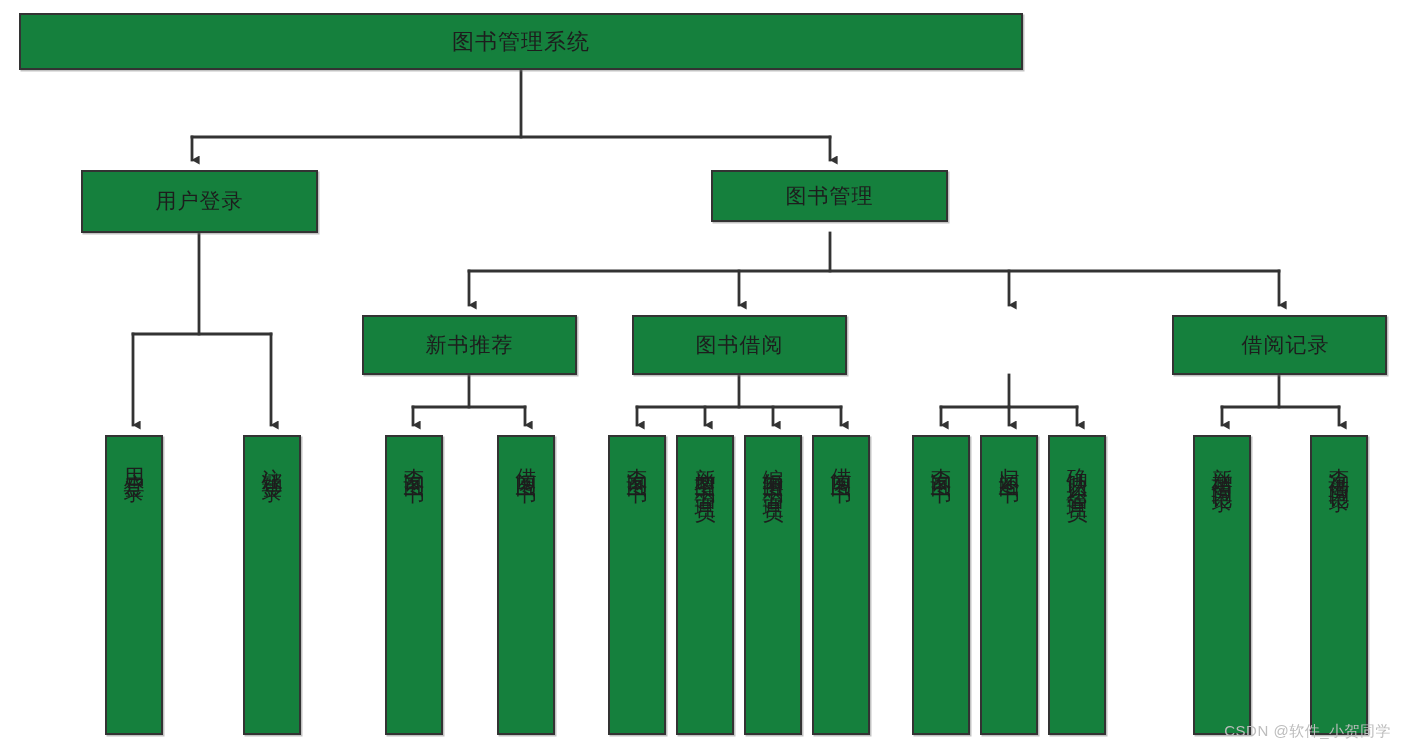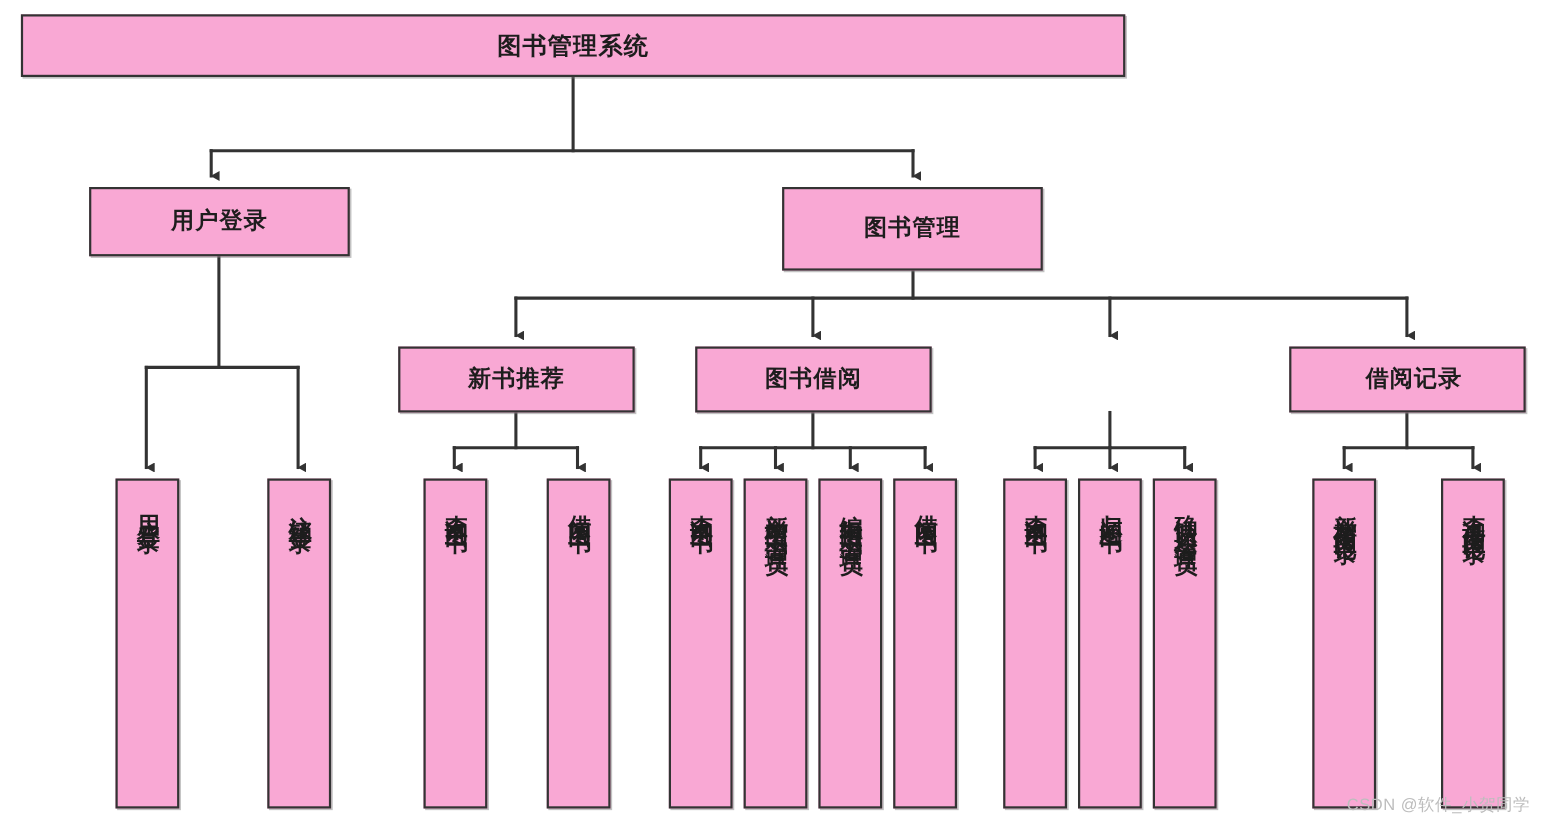--- a/index.html
+++ b/index.html
@@ -23,26 +23,25 @@
     left: 0;
     top: 0;
     width: 1405px;
     height: 747px;
     pointer-events: none;
   }
   .node {
     position: absolute;
     box-sizing: border-box;
     border: 2.5px solid #333333;
-    background: #f9a8d4;
+    background: #15803d;
     display: flex;
     align-items: center;
     justify-content: center;
     box-shadow: 1.5px 1.5px 0 rgba(120,120,120,0.45);
-    font-weight: bold;
   }
   .node .label {
     font-size: 21px;
     line-height: 1.15;
     color: #1d1d1d;
     letter-spacing: 1px;
     white-space: nowrap;
   }
   .node.vertical {
     align-items: flex-start;
@@ -124,21 +123,21 @@
     </g>
   </svg>
 
   <div class="node root" style="left:19px; top:13px; width:1004px; height:57px;">
     <span class="label">图书管理系统</span>
   </div>
 
   <div class="node" style="left:81px; top:170px; width:237px; height:63px;">
     <span class="label">用户登录</span>
   </div>
-  <div class="node" style="left:711px; top:170px; width:237px; height:76px;text-align:center;">
+  <div class="node" style="left:711px; top:170px; width:237px; height:52px;text-align:center;">
     <span class="label">图书管理</span>
   </div>
 
   <div class="node" style="left:362px; top:315px; width:215px; height:60px;">
     <span class="label">新书推荐</span>
   </div>
   <div class="node" style="left:632px; top:315px; width:215px; height:60px;">
     <span class="label">图书借阅</span>
   </div>
   <div class="node" style="left:1172px; top:315px; width:215px; height:60px;padding-left:12px;">

